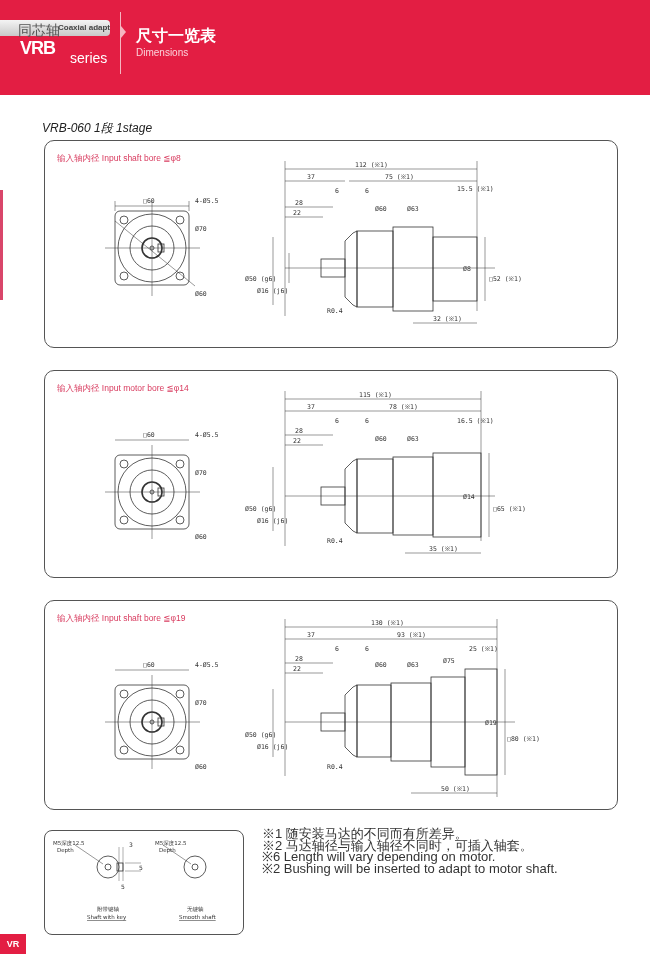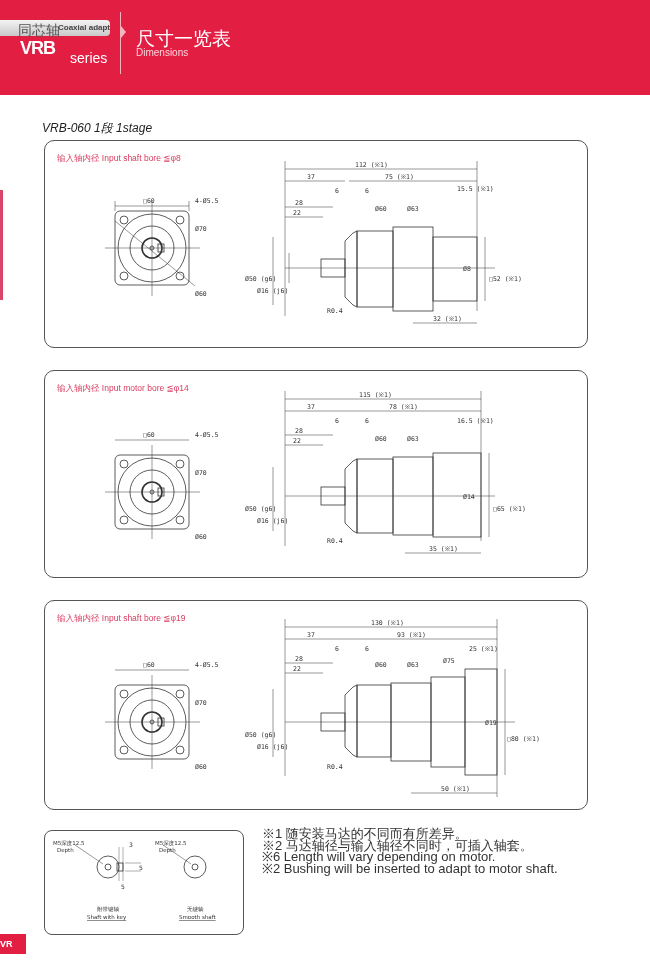--- a/index.html
+++ b/index.html
@@ -5,31 +5,31 @@
   html, body { margin: 0; padding: 0; }
   body { width: 650px; height: 962px; background: #ffffff; position: relative; overflow: hidden; font-family: "Liberation Sans", sans-serif; color: #222; }
   .header { position: absolute; left: 0; top: 0; width: 650px; height: 95px; background: #e31e43; }
   .tagpill { position: absolute; left: 0; top: 20px; width: 110px; height: 16px; background: linear-gradient(#f4f4f4, #c9c9c9); border-radius: 0 4px 4px 0; }
   .tag-cn { position: absolute; left: 18px; top: 22px; font-size: 14px; color: #555; }
   .tag-en { position: absolute; left: 58px; top: 23px; font-size: 8px; font-weight: bold; color: #444; }
   .brand { position: absolute; left: 20px; top: 38px; color: #fff; font-weight: bold; font-size: 18px; letter-spacing: -1px; }
   .brand-sub { position: absolute; left: 70px; top: 50px; color: #fff; font-size: 14px; }
   .hdr-divider { position: absolute; left: 120px; top: 12px; width: 1px; height: 62px; background: #f5b5c0; }
   .hdr-chev { position: absolute; left: 121px; top: 26px; width: 0; height: 0; border-top: 6px solid transparent; border-bottom: 6px solid transparent; border-left: 5px solid #f5b5c0; }
-  .hdr-title { position: absolute; left: 136px; top: 26px; color: #fff; font-size: 19px; font-weight: normal; }
+  .hdr-title { position: absolute; left: 136px; top: 26px; color: #fff; font-size: 16px; font-weight: bold; }
   .hdr-subtitle { position: absolute; left: 136px; top: 47px; color: #fbd3da; font-size: 10px; font-weight: normal; }
   .side-bar { position: absolute; left: 0; top: 190px; width: 3px; height: 110px; background: #d9466a; }
   .model-title { position: absolute; left: 42px; top: 120px; font-size: 12px; font-style: italic; color: #222; }
-  .panel { position: absolute; left: 44px; width: 542px; border: 1.5px solid #555; border-radius: 10px; background: #fff; }
+  .panel { position: absolute; left: 44px; width: 542px; border: 1.5px solid #555; border-radius: 10px; background: #fff; padding-left: 30px; }
   .panel-label { position: absolute; left: 12px; top: 12px; font-size: 8.5px; color: #d83a5e; }
   .drawing { position: absolute; left: 0; top: 0; }
   .drawing text { font-family: "DejaVu Sans Mono", monospace; font-size: 6.5px; fill: #333; }
   .notes { position: absolute; left: 262px; top: 828px; font-size: 13px; color: #333; line-height: 11.5px; }
   .bottom-panel { position: absolute; left: 44px; top: 830px; width: 198px; height: 103px; border: 1.5px solid #555; border-radius: 8px; }
-  .page-tab { position: absolute; left: 0; top: 934px; width: 26px; height: 20px; background: #e31e43; color: #fff; font-size: 9px; font-weight: bold; text-align: left; line-height: 20px; }
+  .page-tab { position: absolute; left: 0; top: 934px; width: 26px; height: 20px; background: #e31e43; color: #fff; font-size: 9px; font-weight: bold; text-align: center; line-height: 20px; }
 </style>
 </head>
 <body>
 
 <div class="header">
   <div class="tagpill"></div>
   <span class="tag-cn">同芯轴</span>
   <span class="tag-en">Coaxial adapt</span>
   <span class="brand">VRB</span>
   <span class="brand-sub">series</span>

